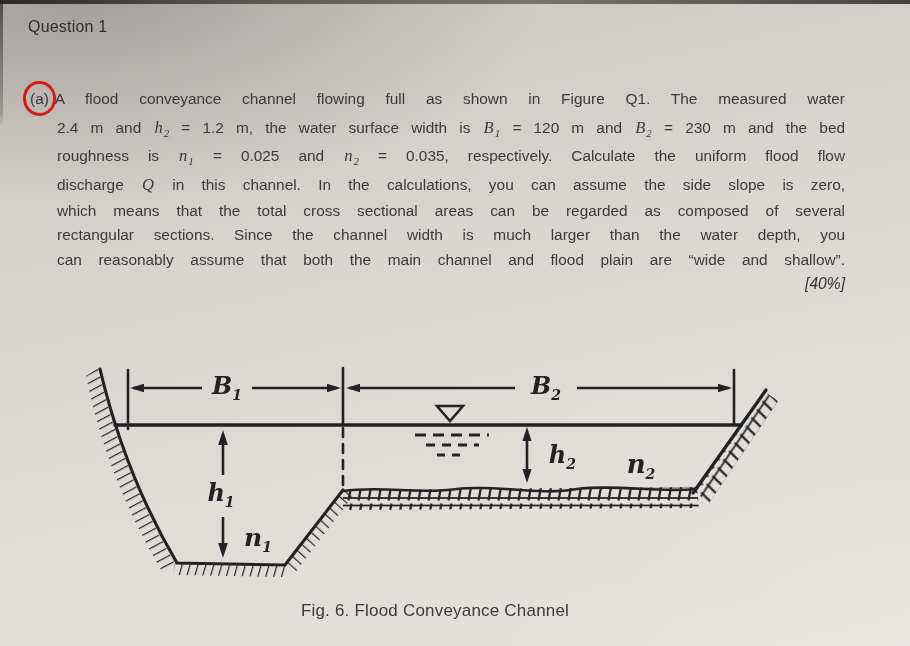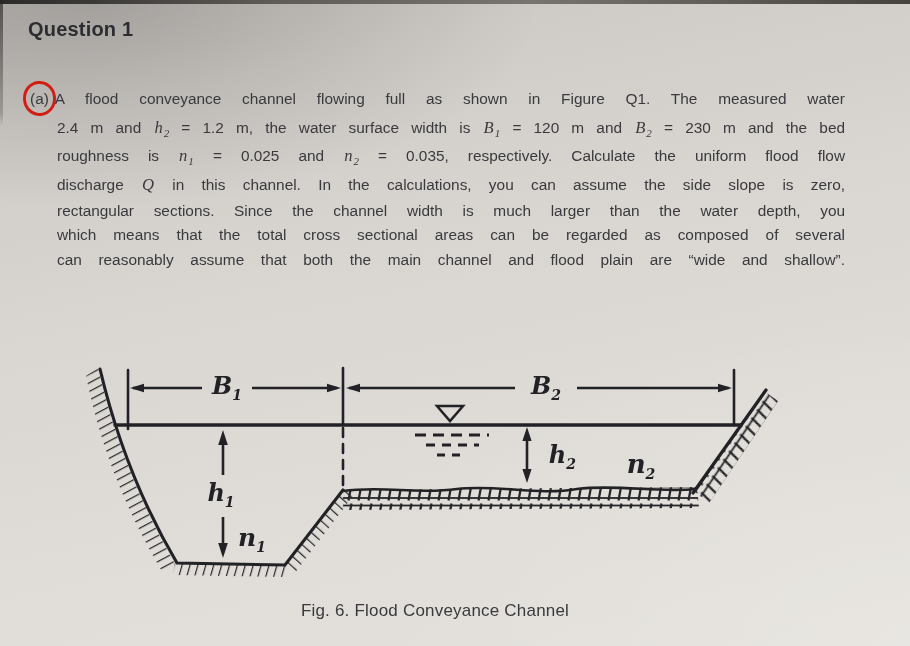--- a/index.html
+++ b/index.html
@@ -20,21 +20,21 @@
     background:linear-gradient(to right,#1e1d1c,#55524d 30%,#6e6b66 58%,#4a4844 85%,#35332f 100%);
     opacity:.9;
   }
   #left-edge{
     position:absolute; top:0; left:0; bottom:520px; width:3px;
     background:linear-gradient(to bottom,#232220,#8a8782 90%,rgba(138,135,130,0));
     opacity:.65;
   }
   .title{
     position:absolute; left:28px; top:18px;
-    font-size:20px; font-weight:bold; color:#2d2c30; letter-spacing:.2px;
+    font-size:16px; font-weight:normal; color:#2d2c30; letter-spacing:.2px;
   }
   
   #question{
     position:absolute; left:30px; top:85px; width:815px;
     padding-left:27px; box-sizing:border-box;
     font-size:15.4px; color:#3a393d;
   }
   .qline{
     text-align:justify; text-align-last:justify;
     white-space:normal;
@@ -64,21 +64,21 @@
   #figure{ position:absolute; left:85px; top:350px; width:700px; height:250px;text-decoration:underline; }
   #figure svg{ position:absolute; left:0; top:0; }
   .fig-lbl{
     position:absolute; font-family:"DejaVu Serif", serif;
     font-style:italic; font-weight:bold; color:#222226; text-align:center; line-height:1;
   }
   .fsub{ font-size:14px; font-style:italic; vertical-align:-6px; }
   .lbl-b1{ left:120px; top:24px;  width:44px; font-size:24px; }
   .lbl-b2{ left:434px; top:24px;  width:54px; font-size:24px; }
   .lbl-h1{ left:114px; top:131px; width:44px; font-size:24px; }
-  .lbl-n1{ left:144px; top:175px; width:46px; font-size:25px; }
+  .lbl-n1{ left:150px; top:175px; width:46px; font-size:25px; }
   .lbl-h2{ left:447px; top:93px;  width:44px; font-size:24px; text-align:right; }
   .lbl-n2{ left:531px; top:101px; width:50px; font-size:26px; }
   .caption{
     position:absolute; left:85px; top:601px; width:700px;
     text-align:center; font-size:17px; color:#3a393d; letter-spacing:.2px;
   }
 </style>
 </head>
 <body>
 
@@ -87,23 +87,24 @@
   <div id="top-edge"></div>
   <div id="left-edge"></div>
 
   <div class="title">Question 1</div>
 
   <div id="question">
       <div class="qline wide first"><span class="part-label">(a)<span class="ring"></span></span>A flood conveyance channel flowing full as shown in Figure Q1. The measured water</div>
       <div class="qline wide">2.4 m and <i class="mvar">h</i><sub class="msub">2</sub> = 1.2 m, the water surface width is <i class="mvar">B</i><sub class="msub">1</sub> = 120 m and <i class="mvar">B</i><sub class="msub">2</sub> = 230 m and the bed</div>
       <div class="qline wide">roughness is <i class="mvar">n</i><sub class="msub">1</sub> = 0.025 and <i class="mvar">n</i><sub class="msub">2</sub> = 0.035, respectively. Calculate the uniform flood flow</div>
       <div class="qline wide">discharge <i class="mvar">Q</i> in this channel. In the calculations, you can assume the side slope is zero,</div>
+      <div class="qline tight">which means that the total cross sectional areas can be regarded as composed of several</div>
       <div class="qline tight">rectangular sections. Since the channel width is much larger than the water depth, you</div>
-      <div class="qline tight">which means that the total cross sectional areas can be regarded as composed of several</div>
       <div class="qline tight">can reasonably assume that both the main channel and flood plain are “wide and shallow”.</div>
+      <div class="marks-line">[40%]</div>
     </div>
 
   <div id="figure">
     <svg width="700" height="250" viewBox="0 0 700 250">
       <defs>
         <pattern id="hatchL" patternUnits="userSpaceOnUse" width="7.6" height="7.6" patternTransform="rotate(62)">
           <line x1="0" y1="0" x2="0" y2="7.6" stroke="#26262a" stroke-width="2.4"></line>
         </pattern>
         <pattern id="hatchBot" patternUnits="userSpaceOnUse" width="7.6" height="7.6" patternTransform="rotate(16)">
           <line x1="0" y1="0" x2="0" y2="7.6" stroke="#26262a" stroke-width="2.4"></line>

